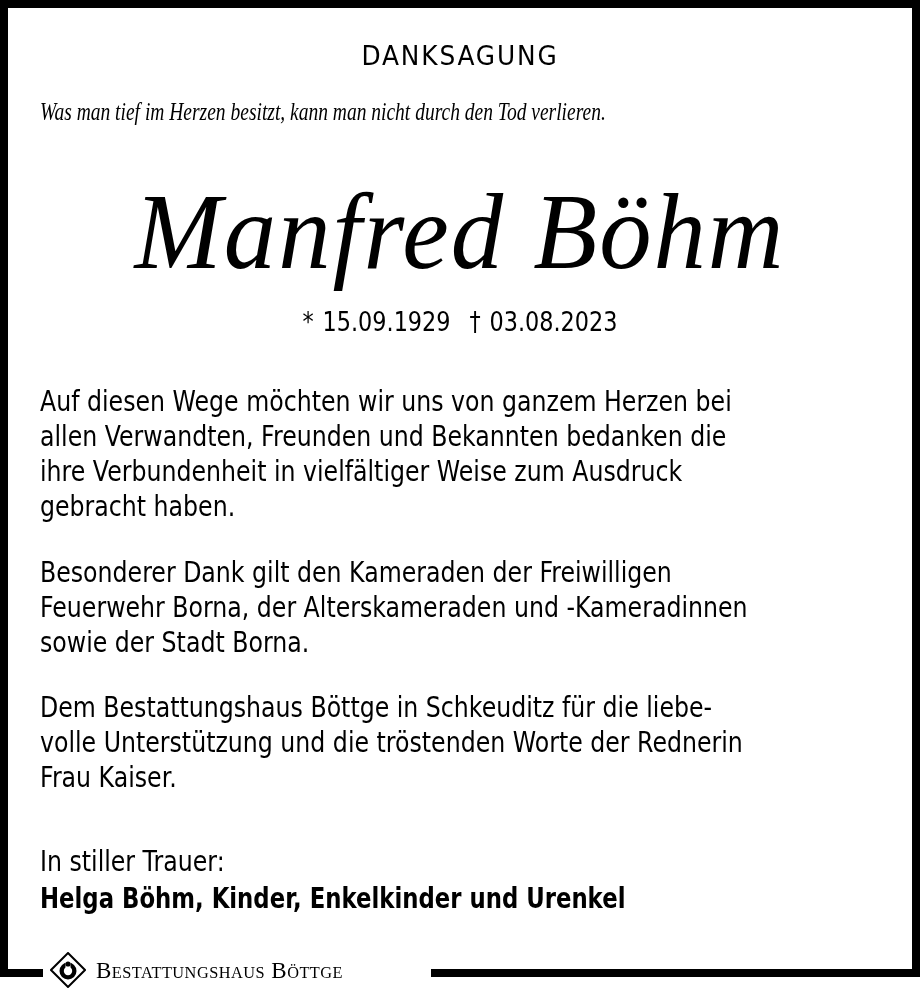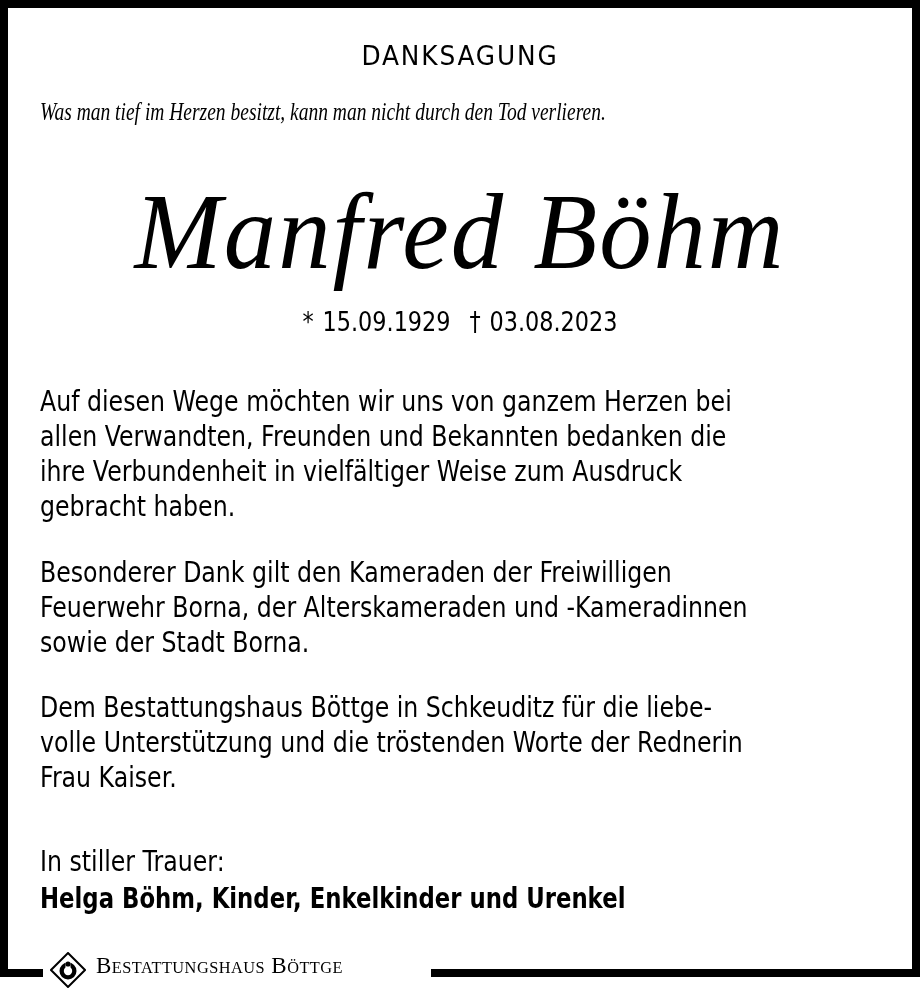--- a/index.html
+++ b/index.html
@@ -23,21 +23,21 @@
   .body-text { position: absolute; left: 40px; font-family: "DejaVu Sans", sans-serif; font-size: 28.5px; line-height: 35px;
     transform-origin: left top; transform: scaleX(0.83); white-space: nowrap; }
   .body-text div { white-space: nowrap; }
   .p1 { top: 384px; }
   .p2 { top: 555px; }
   .p3 { top: 690px; }
   .closing { top: 844px; }
   .signers { position: absolute; left: 40px; top: 882px; font-family: "DejaVu Sans", sans-serif; font-weight: bold;
     font-size: 28.5px; transform-origin: left top; transform: scaleX(0.80); white-space: nowrap; }
 
-  .footer { position: absolute; left: 50px; top: 952px; height: 36px; display: flex; }
+  .footer { position: absolute; left: 50px; top: 952px; height: 36px; display: flex; align-items: center; }
   .logo-icon { width: 36px; height: 36px; }
   .footer-text { margin-left: 10px; font-family: "Liberation Serif", serif; font-size: 24px; letter-spacing: 0.5px; white-space: nowrap;
     font-variant: small-caps; transform-origin: left center; transform: scaleX(0.96); }
 </style>
 </head>
 <body>
 
 <div class="frame-top"></div>
 <div class="frame-left"></div>
 <div class="frame-right"></div>

